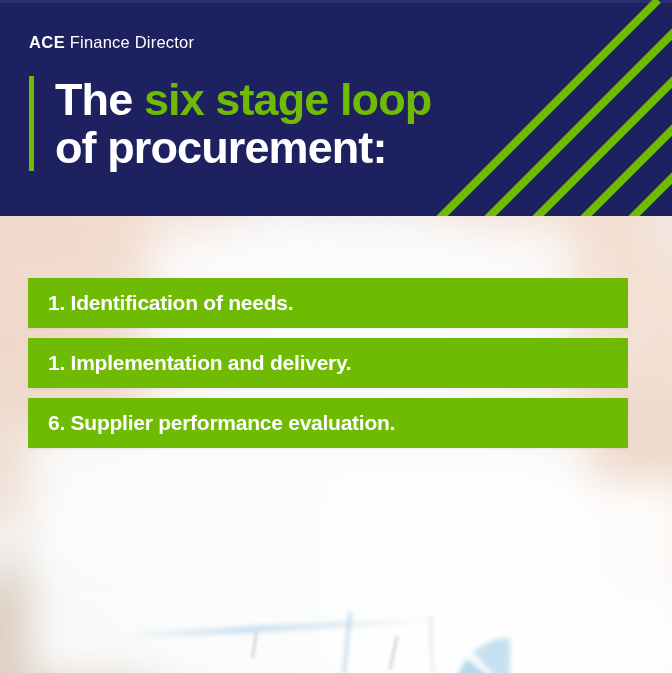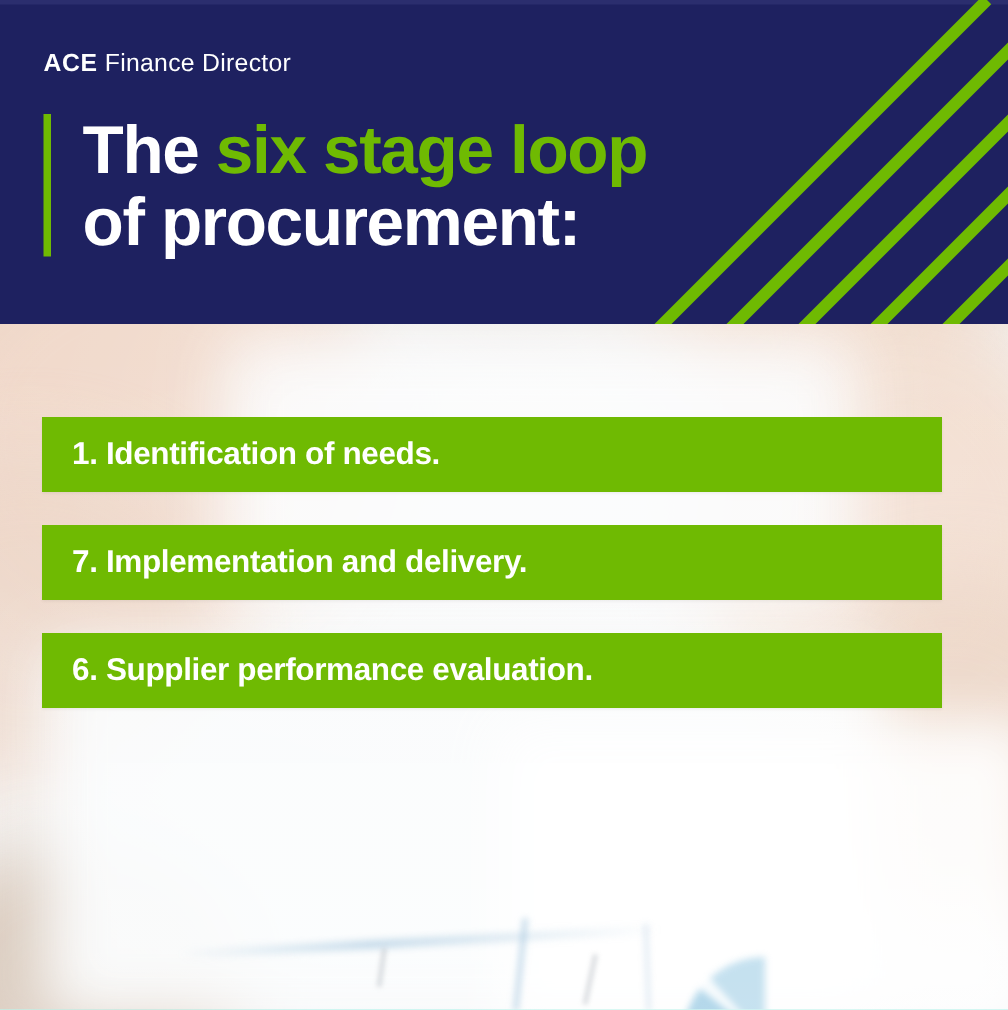--- a/index.html
+++ b/index.html
@@ -169,21 +169,21 @@
   .stage-list {
     position: absolute;
     left: 28px;
     top: 278px;
     width: 600px;
     z-index: 3;
   }
   .stage-bar {
     height: 50px;
     background: #6fba02;
-    margin-bottom: 22px;
+    margin-bottom: 10px;
     display: flex;
     align-items: center;
     box-shadow: 0 1px 2px rgba(0,0,0,.06);
   }
   .stage-bar:last-child { margin-bottom: 4px; }
   .stage-text {
     color: #ffffff;
     font-size: 21px;
     font-weight: 700;
     letter-spacing: -0.25px;
@@ -246,20 +246,20 @@
         <div>of procurement:</div>
       </div>
     </div>
   </div>
 
   <div class="stage-list">
     <div class="stage-bar">
       <span class="stage-text">1. Identification of needs.</span>
     </div>
     <div class="stage-bar">
-      <span class="stage-text">7. Implementation and delivery.</span>
+      <span class="stage-text">1. Implementation and delivery.</span>
     </div>
     <div class="stage-bar">
       <span class="stage-text">6. Supplier performance evaluation.</span>
     </div>
   </div>
 
 </div>
 
 </body></html>

